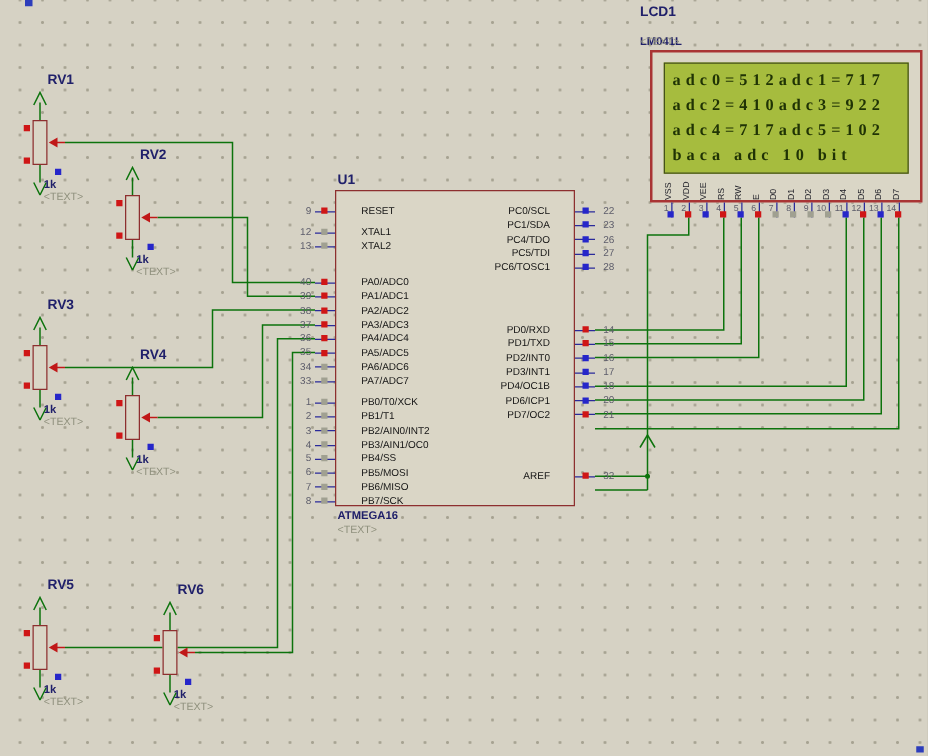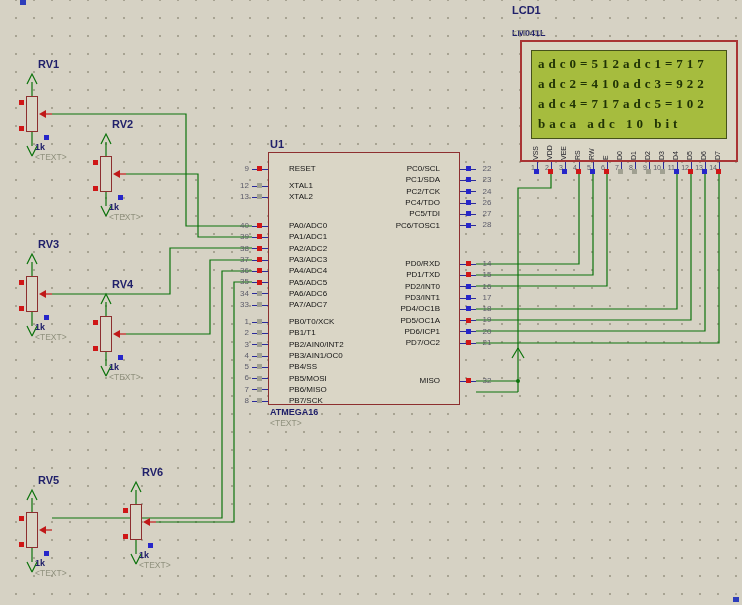--- a/index.html
+++ b/index.html
@@ -220,26 +220,20 @@
         <span class="psq" data-state="blue"></span>
         <span class="pnum">22</span>
       </div>
     <div class="prow r">
         <span class="plbl">PC1/SDA</span>
         <span class="pstub"></span>
         <span class="psq" data-state="blue"></span>
         <span class="pnum">23</span>
       </div>
     <div class="prow r">
-        <span class="plbl">PC2/TCK</span>
-        <span class="pstub"></span>
-        <span class="psq" data-state="blue"></span>
-        <span class="pnum">24</span>
-      </div>
-    <div class="prow r">
         <span class="plbl">PC4/TDO</span>
         <span class="pstub"></span>
         <span class="psq" data-state="blue"></span>
         <span class="pnum">26</span>
       </div>
     <div class="prow r">
         <span class="plbl">PC5/TDI</span>
         <span class="pstub"></span>
         <span class="psq" data-state="blue"></span>
         <span class="pnum">27</span>
@@ -276,41 +270,35 @@
         <span class="psq" data-state="blue"></span>
         <span class="pnum">17</span>
       </div>
     <div class="prow r">
         <span class="plbl">PD4/OC1B</span>
         <span class="pstub"></span>
         <span class="psq" data-state="blue"></span>
         <span class="pnum">18</span>
       </div>
     <div class="prow r">
-        <span class="plbl">PD5/OC1A</span>
-        <span class="pstub"></span>
-        <span class="psq" data-state="red"></span>
-        <span class="pnum">19</span>
-      </div>
-    <div class="prow r">
         <span class="plbl">PD6/ICP1</span>
         <span class="pstub"></span>
         <span class="psq" data-state="blue"></span>
         <span class="pnum">20</span>
       </div>
     <div class="prow r">
         <span class="plbl">PD7/OC2</span>
         <span class="pstub"></span>
         <span class="psq" data-state="red"></span>
         <span class="pnum">21</span>
       </div>
   </div>
   <div class="pingrp rg" style="left:272px;top:375px">
     <div class="prow r">
-        <span class="plbl">MISO</span>
+        <span class="plbl">AREF</span>
         <span class="pstub"></span>
         <span class="psq" data-state="red"></span>
         <span class="pnum">32</span>
       </div>
   </div>
 
   <div class="ref" style="left:512px;top:4px">LCD1</div>
   <div class="val" style="left:512px;top:28px">LM041L</div>
   <div class="ph" style="left:512px;top:28px">&lt;TEXT&gt;</div>
   <div id="lcd-body"></div>
@@ -459,21 +447,21 @@
       <polygon points="21,42 28,38 28,46" fill="#c01818"></polygon>
     </svg>
     <span class="pbody"></span>
     <span class="fsq" style="left:1px;top:42px" data-state="red"></span>
     <span class="fsq" style="left:1px;top:68px" data-state="red"></span>
     <span class="fsq" style="left:26px;top:77px" data-state="blue"></span>
     <span class="pval">1k</span>
     <span class="pph">&lt;TEXT&gt;</span>
   </div>
 
-  <div class="pot" style="left:18px;top:474px">
+  <div class="pot" style="left:18px;top:462px">
     <span class="pref">RV5</span>
     <svg width="40" height="96" viewBox="0 0 40 96">
       <path d="M14 24 V10 M9 12 L14 2 L19 12 M14 60 V74 M9 74 L14 84 M19 74 L14 84" stroke="#0c730c" stroke-width="1.2" fill="none"></path>
       <path d="M34 42 H23" stroke="#c01818" stroke-width="1.2" fill="none"></path>
       <polygon points="21,42 28,38 28,46" fill="#c01818"></polygon>
     </svg>
     <span class="pbody"></span>
     <span class="fsq" style="left:1px;top:42px" data-state="red"></span>
     <span class="fsq" style="left:1px;top:68px" data-state="red"></span>
     <span class="fsq" style="left:26px;top:77px" data-state="blue"></span>

